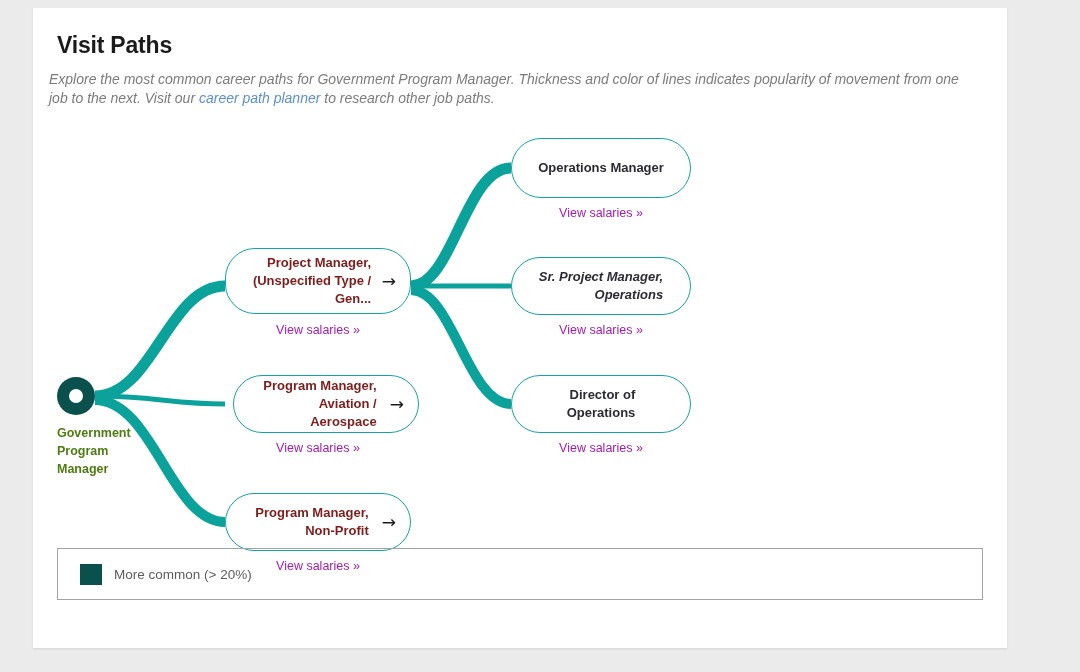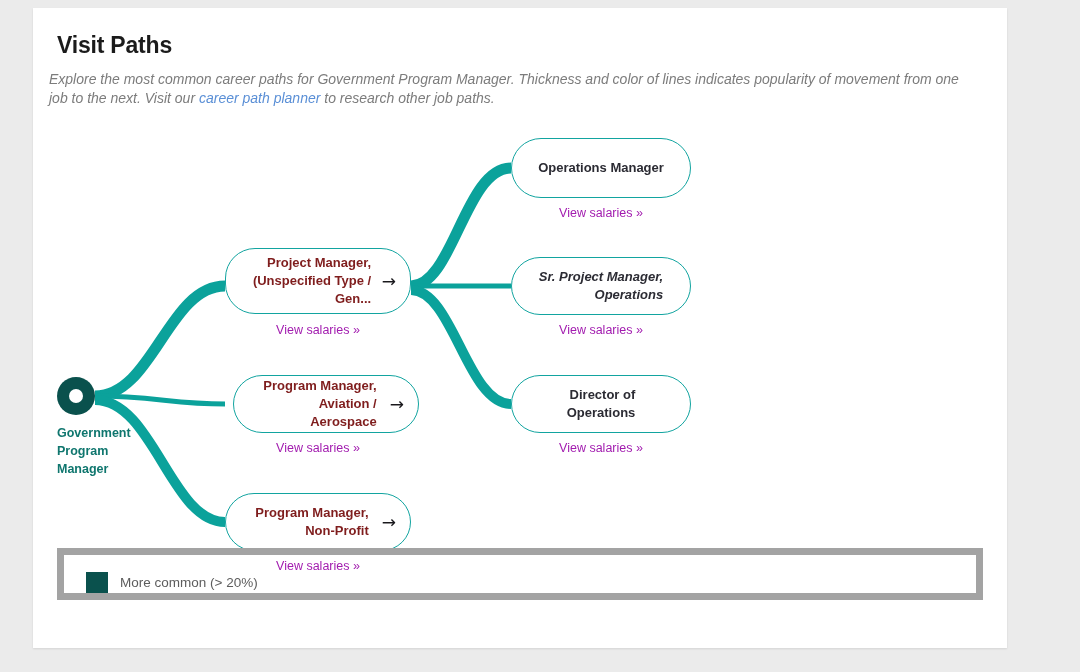--- a/index.html
+++ b/index.html
@@ -117,36 +117,36 @@
     left: 50%; top: 50%;
     width: 14px; height: 14px;
     margin: -7px 0 0 -7px;
     border-radius: 50%;
     background: #ffffff;
   }
   .root-label {
     position: absolute;
     font-size: 12.5px;
     font-weight: bold;
-    color: #0f766e;
+    color: #4d7c0f;
     line-height: 18px;
     width: 110px;
   }
 
   
   .legend {
     position: absolute;
     left: 24px;
     top: 540px;
     width: 926px;
     height: 52px;
     box-sizing: border-box;
-    border: 7px solid #a3a3a3;
+    border: 1px solid #a3a3a3;
     display: flex;
-    align-items: flex-end;
+    align-items: center;
   }
   .legend-item {
     display: flex;
     align-items: center;
     flex: 1 1 0;
     padding-left: 22px;
   }
   .legend-swatch { flex: 0 0 auto; }
   .legend-text {
     font-size: 13.5px;

